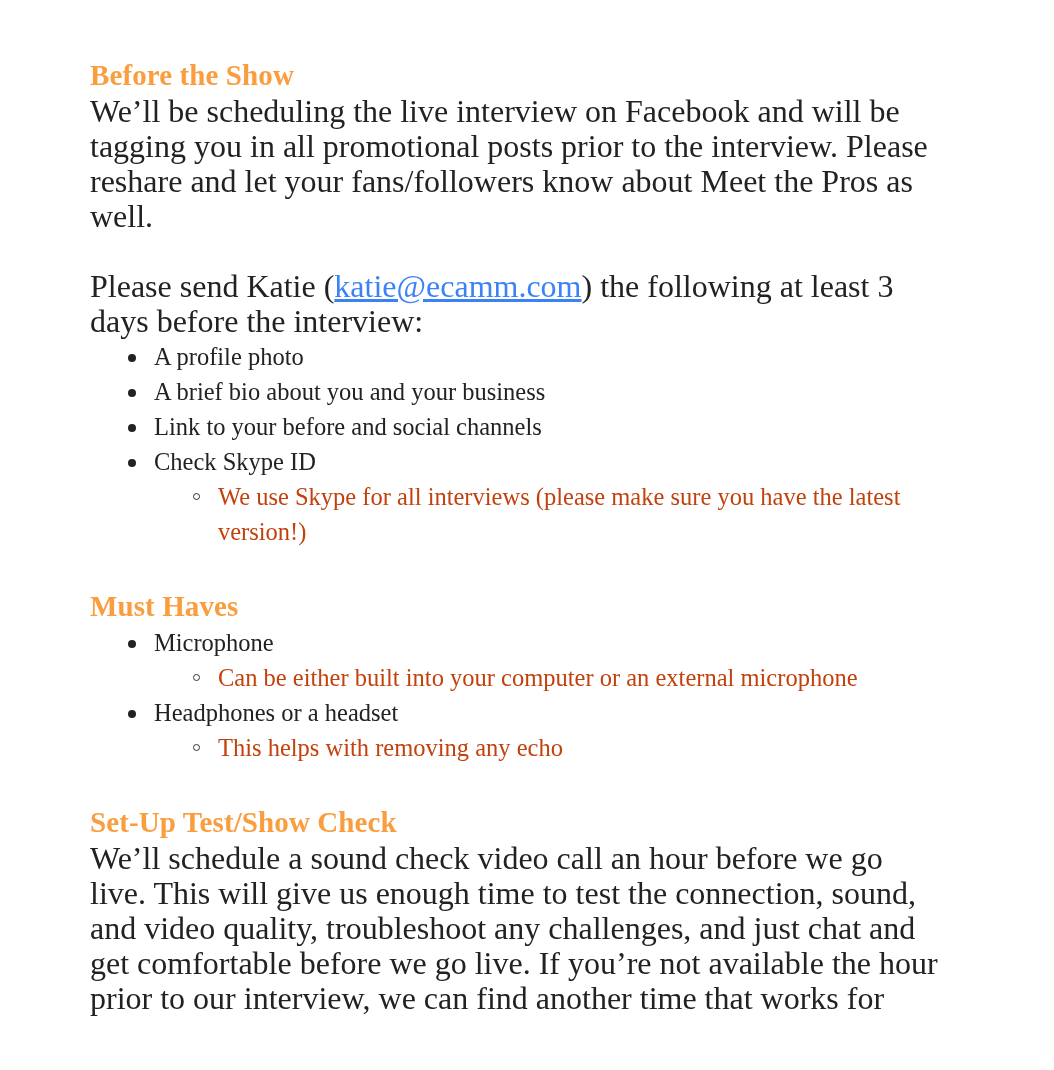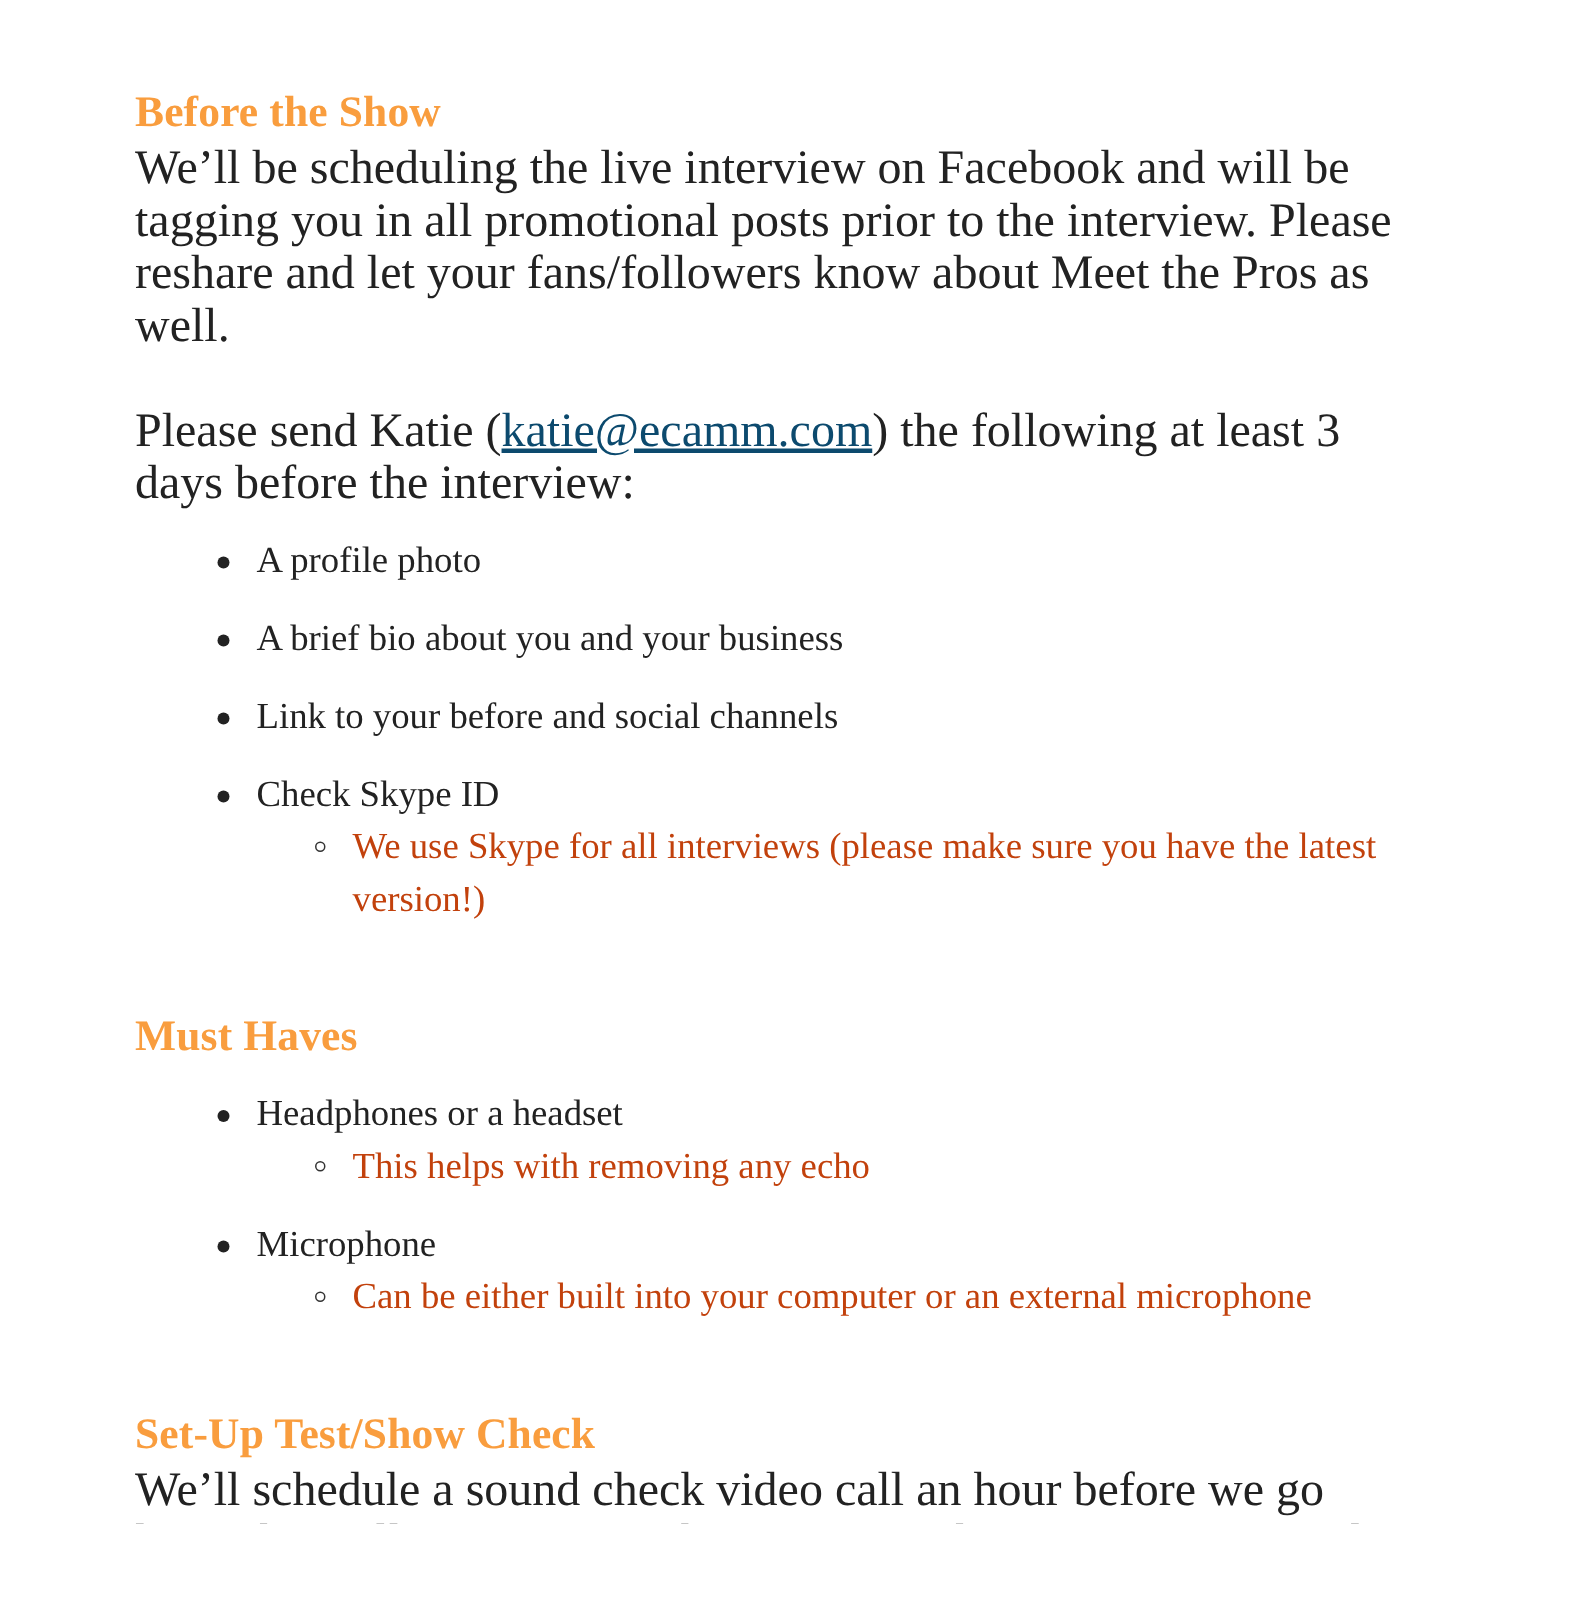--- a/index.html
+++ b/index.html
@@ -48,36 +48,36 @@
   }
 
   p.blank-line {
     font-size: 24.5px;
     line-height: 35px;
     margin: 0;
     height: 35px;
   }
 
   a.email-link {
-    color: #0c4a6e;
+    color: #3b82f6;
     text-decoration: underline;
   }
 
   ul.lvl1 {
     list-style: none;
     margin: 0;
     padding: 0;
   }
 
   ul.lvl1 > li.bullet1 {
     position: relative;
     font-size: 24.5px;
     line-height: 35px;
     padding-left: 64px;
-    margin: 17px;
+    margin: 0;
     color: #222222;
   }
 
   ul.lvl1 > li.bullet1 > .li-text {
     display: block;
   }
 
   ul.lvl1 > li.bullet1::before {
     content: "";
     position: absolute;
@@ -155,32 +155,32 @@
         </ul>
       </li>
     </ul>
 
     <div class="sec-spacer-md"></div>
 
     <h2 class="section-heading">Must Haves</h2>
 
     <ul class="lvl1 list-block">
       <li class="bullet1">
+        <span class="li-text">Microphone</span>
+        <ul class="lvl2">
+          <li class="bullet2">
+            <span>Can be either built into your computer or an external microphone</span>
+          </li>
+        </ul>
+      </li>
+      <li class="bullet1">
         <span class="li-text">Headphones or a headset</span>
         <ul class="lvl2">
           <li class="bullet2">
             <span>This helps with removing any echo</span>
-          </li>
-        </ul>
-      </li>
-      <li class="bullet1">
-        <span class="li-text">Microphone</span>
-        <ul class="lvl2">
-          <li class="bullet2">
-            <span>Can be either built into your computer or an external microphone</span>
           </li>
         </ul>
       </li>
     </ul>
 
     <div class="sec-spacer-md"></div>
 
     <h2 class="section-heading">Set-Up Test/Show Check</h2>
 
     <p class="para">We’ll schedule a sound check video call an hour before we go live. This will give us enough time to test the connection, sound, and video quality, troubleshoot any challenges, and just chat and get comfortable before we go live. If you’re not available the hour prior to our interview, we can find another time that works for you.</p>

